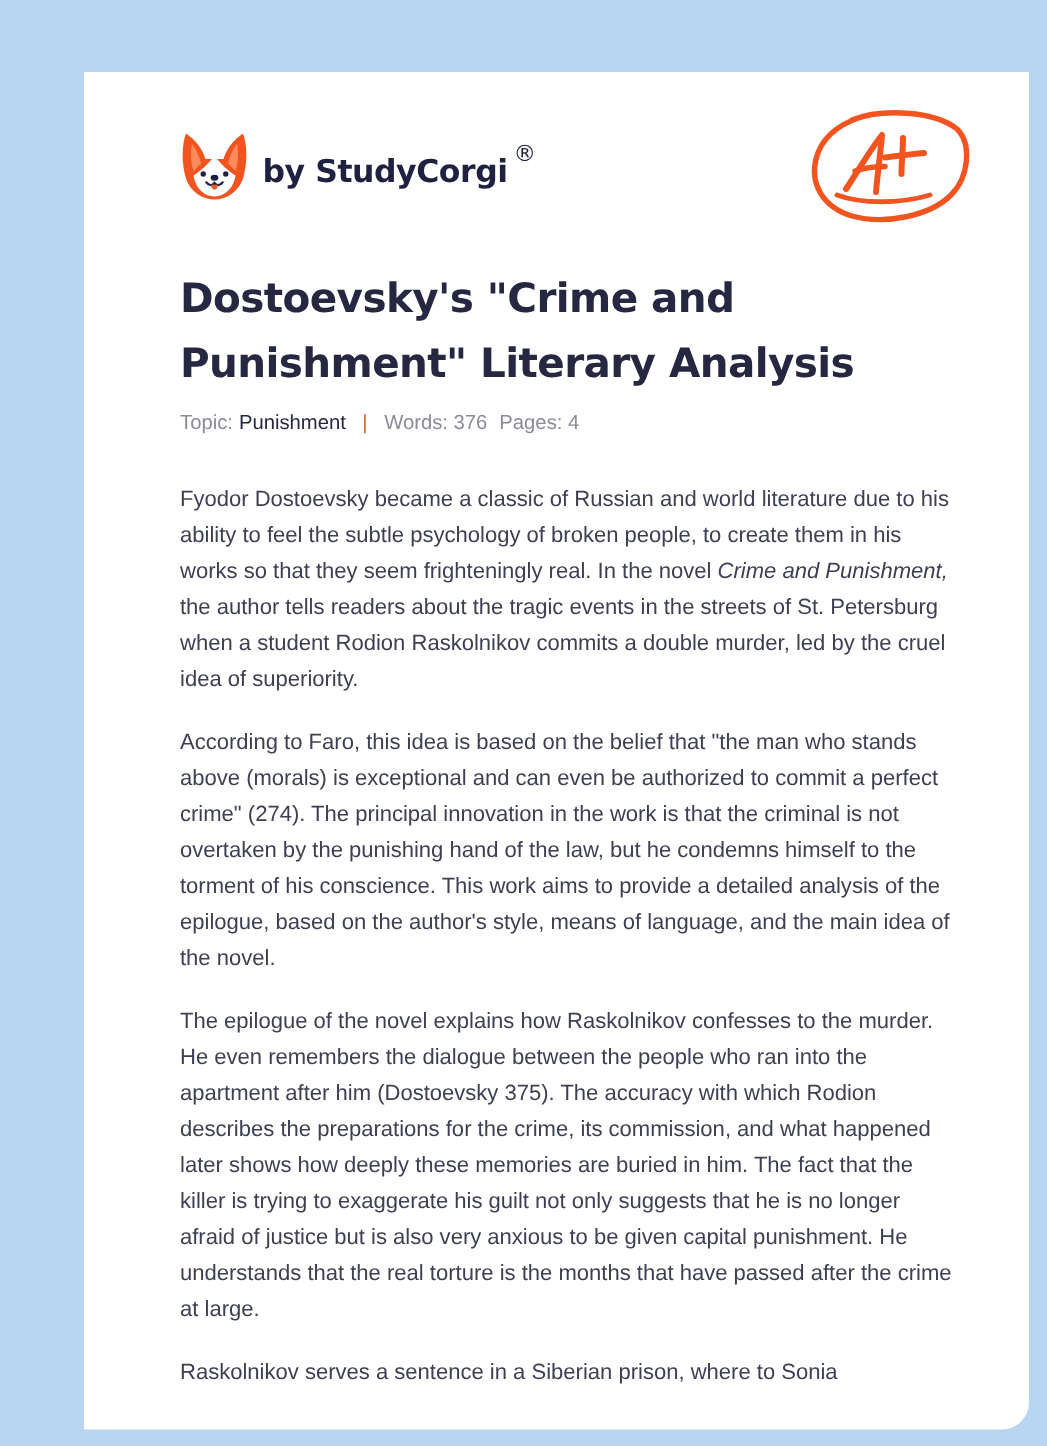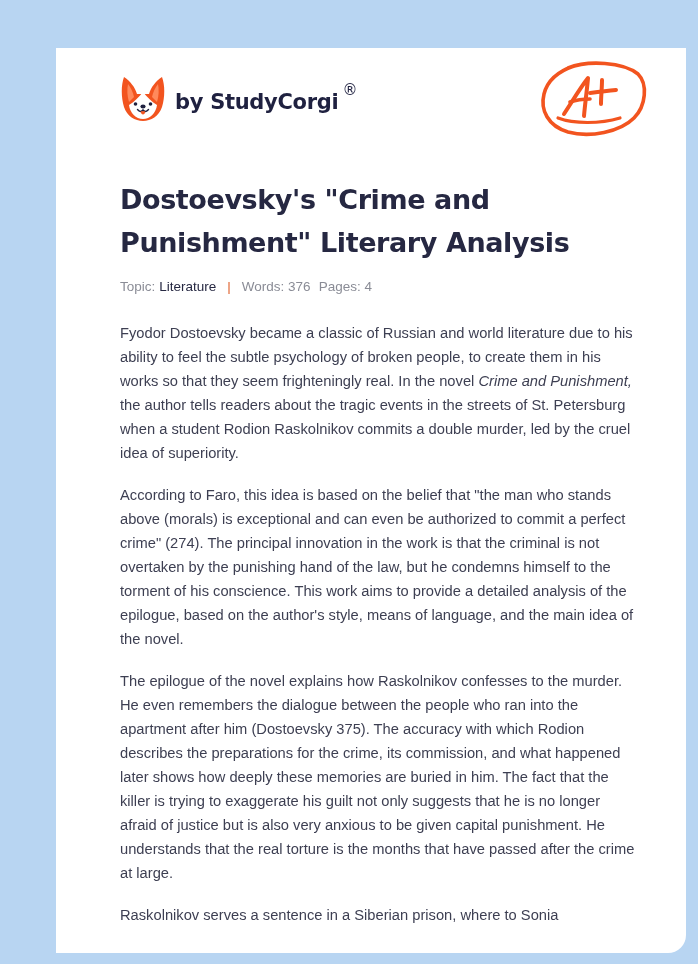--- a/index.html
+++ b/index.html
@@ -16,21 +16,21 @@
       left: 56px;
       top: 48px;
       width: 630px;
       height: 905px;
       background: #ffffff;
       border-radius: 0 0 18px 0;
     }
 
     .header {
       position: absolute;
-      left: 0; top: 0;
+      left: 0; top: 12px;
       width: 526px;
       height: 120px;
       text-align: center;
     }
     .logo {
       position: absolute;
       left: 64px;
       top: 26px;
       height: 50px;
       display: flex;
@@ -77,21 +77,21 @@
       line-height: 43px;
       color: #262842;
       letter-spacing: -0.4px;
     }
     .meta {
       margin-top: 10px;
       font-family: "Liberation Sans", sans-serif;
       font-size: 13.5px;
       color: #8a8c96;
       display: flex;
-      align-items: flex-end;
+      align-items: flex-start;
       height: 20px;
     }
     .meta .topic-link { color: #262842; margin-left: 4px; text-decoration: none; }
     .meta .sep { color: #e0612d; margin: 0 11px; }
     .meta .pages { margin-left: 8px; }
 
     .body-text {
       margin-top: 27px;
       font-family: "Liberation Sans", sans-serif;
       font-size: 14.7px;
@@ -140,21 +140,21 @@
       <path d="M64 22 C64 30 63 38 63 46" stroke="#f2541f" stroke-width="4" fill="none" stroke-linecap="round"></path>
       <path d="M52 35 C60 34 68 33 78 32" stroke="#f2541f" stroke-width="4" fill="none" stroke-linecap="round"></path>
     </svg>
   </div>
 
   <div class="article">
     <h1 class="title">Dostoevsky's "Crime and Punishment" Literary Analysis</h1>
 
     <div class="meta">
       <span>Topic:</span>
-      <a class="topic-link">Literature</a>
+      <a class="topic-link">Punishment</a>
       <span class="sep">|</span>
       <span>Words: 376</span>
       <span class="pages">Pages: 4</span>
     </div>
 
     <div class="body-text">
       <p><span>Fyodor Dostoevsky became a classic of Russian and world literature due to his ability to feel the subtle psychology of broken people, to create them in his works so that they seem frighteningly real. In the novel </span><em>Crime and Punishment,</em><span> the author tells readers about the tragic events in the streets of St. Petersburg when a student Rodion Raskolnikov commits a double murder, led by the cruel idea of superiority.</span></p>
       <p>According to Faro, this idea is based on the belief that "the man who stands above (morals) is exceptional and can even be authorized to commit a perfect crime" (274). The principal innovation in the work is that the criminal is not overtaken by the punishing hand of the law, but he condemns himself to the torment of his conscience. This work aims to provide a detailed analysis of the epilogue, based on the author's style, means of language, and the main idea of the novel.</p>
       <p>The epilogue of the novel explains how Raskolnikov confesses to the murder. He even remembers the dialogue between the people who ran into the apartment after him (Dostoevsky 375). The accuracy with which Rodion describes the preparations for the crime, its commission, and what happened later shows how deeply these memories are buried in him. The fact that the killer is trying to exaggerate his guilt not only suggests that he is no longer afraid of justice but is also very anxious to be given capital punishment. He understands that the real torture is the months that have passed after the crime at large.</p>
       <p>Raskolnikov serves a sentence in a Siberian prison, where to Sonia</p>

